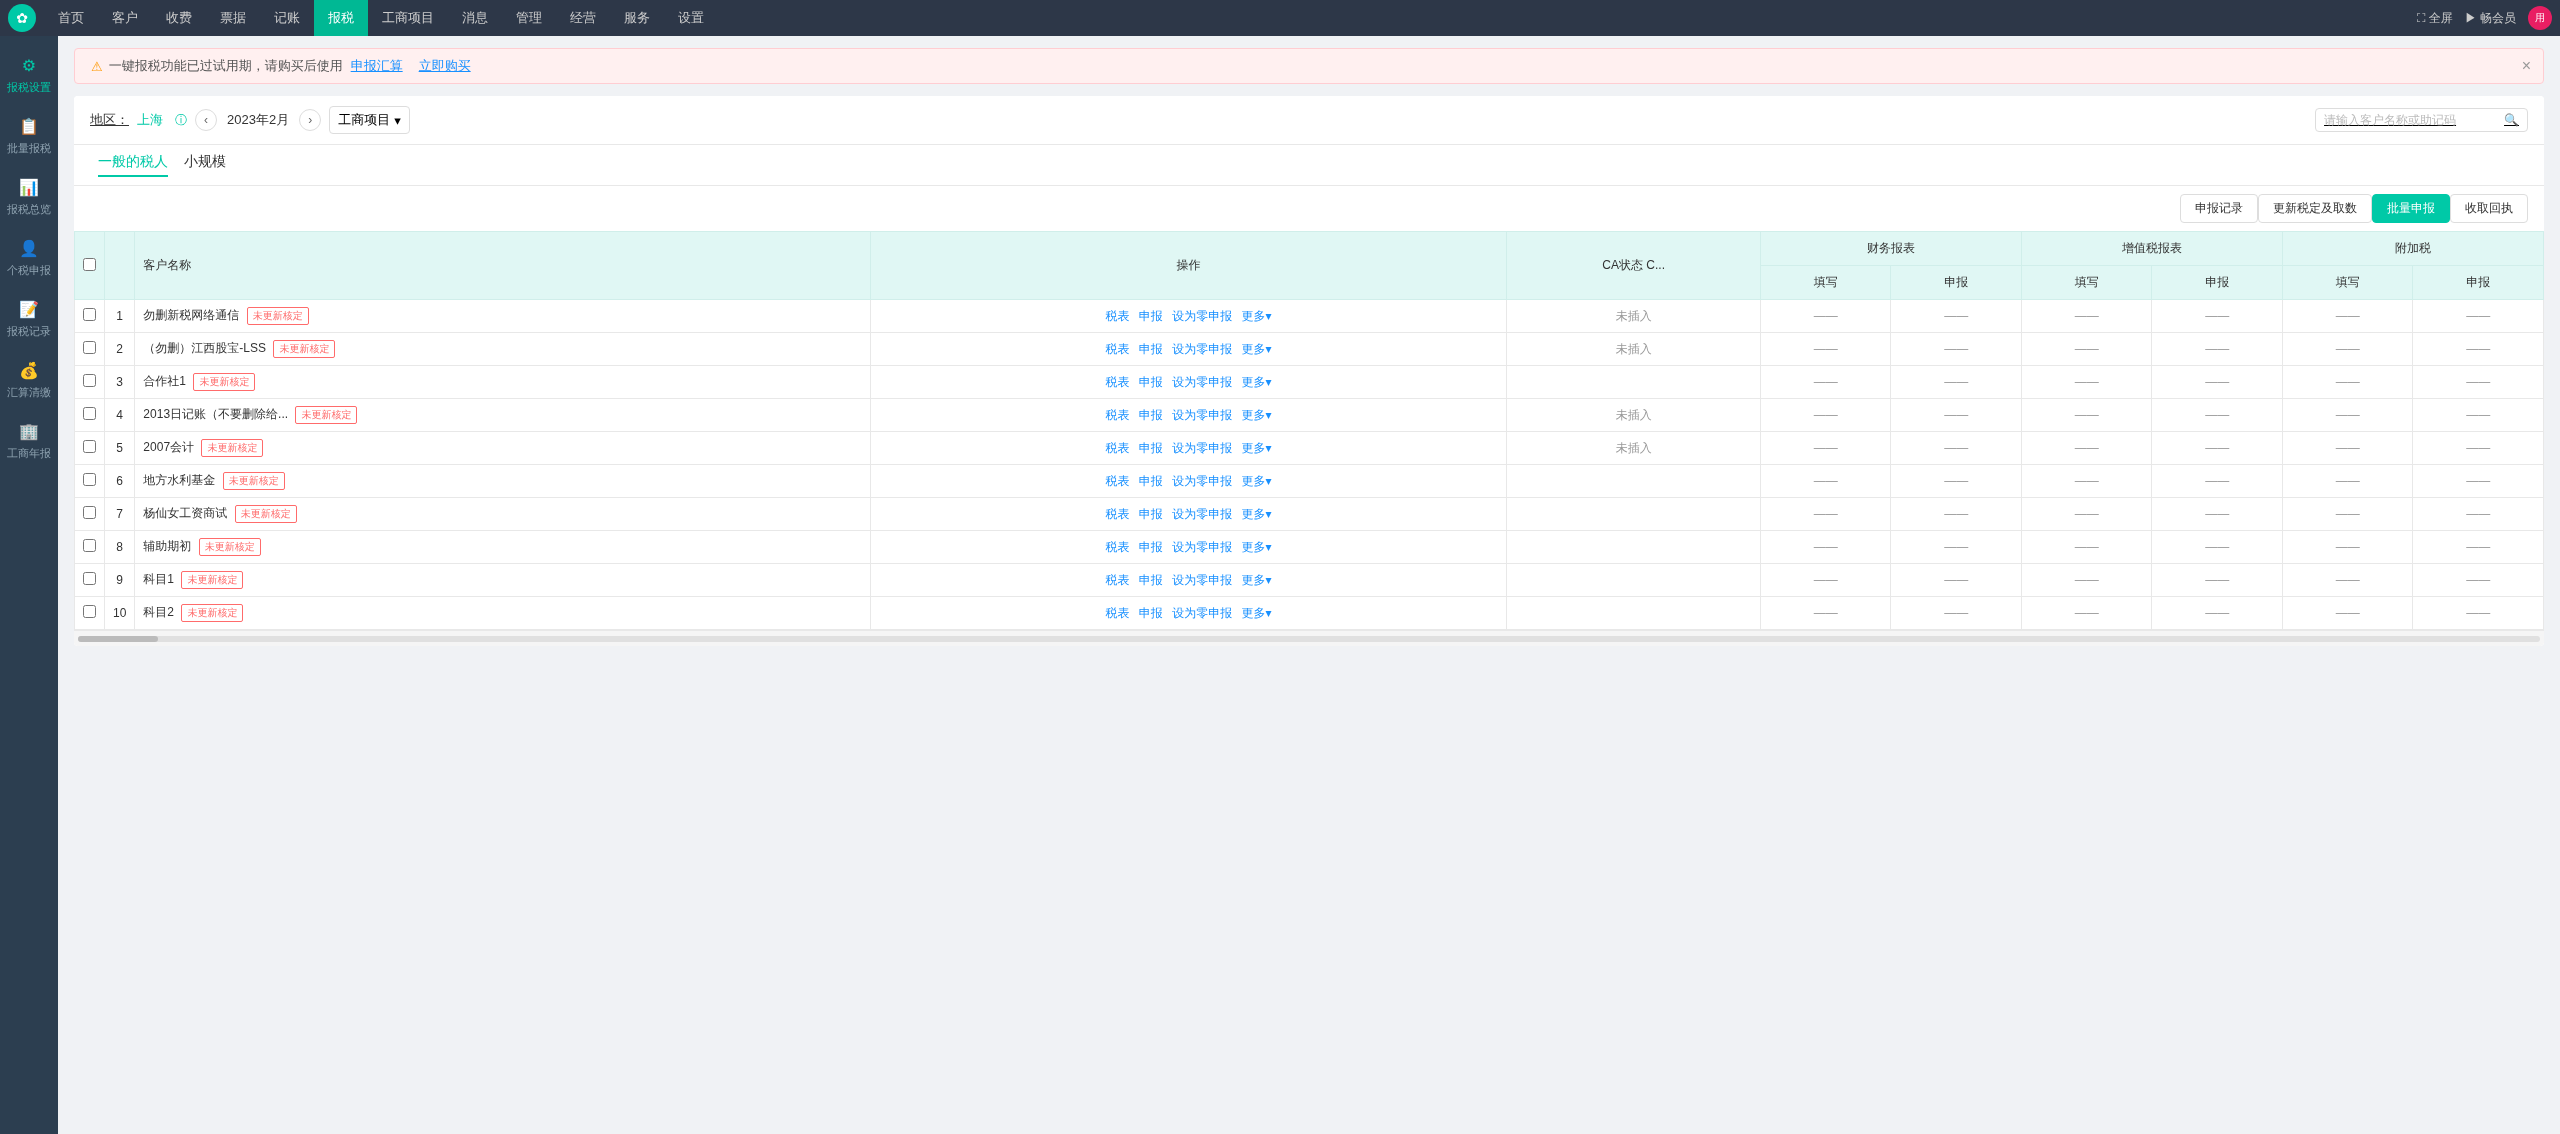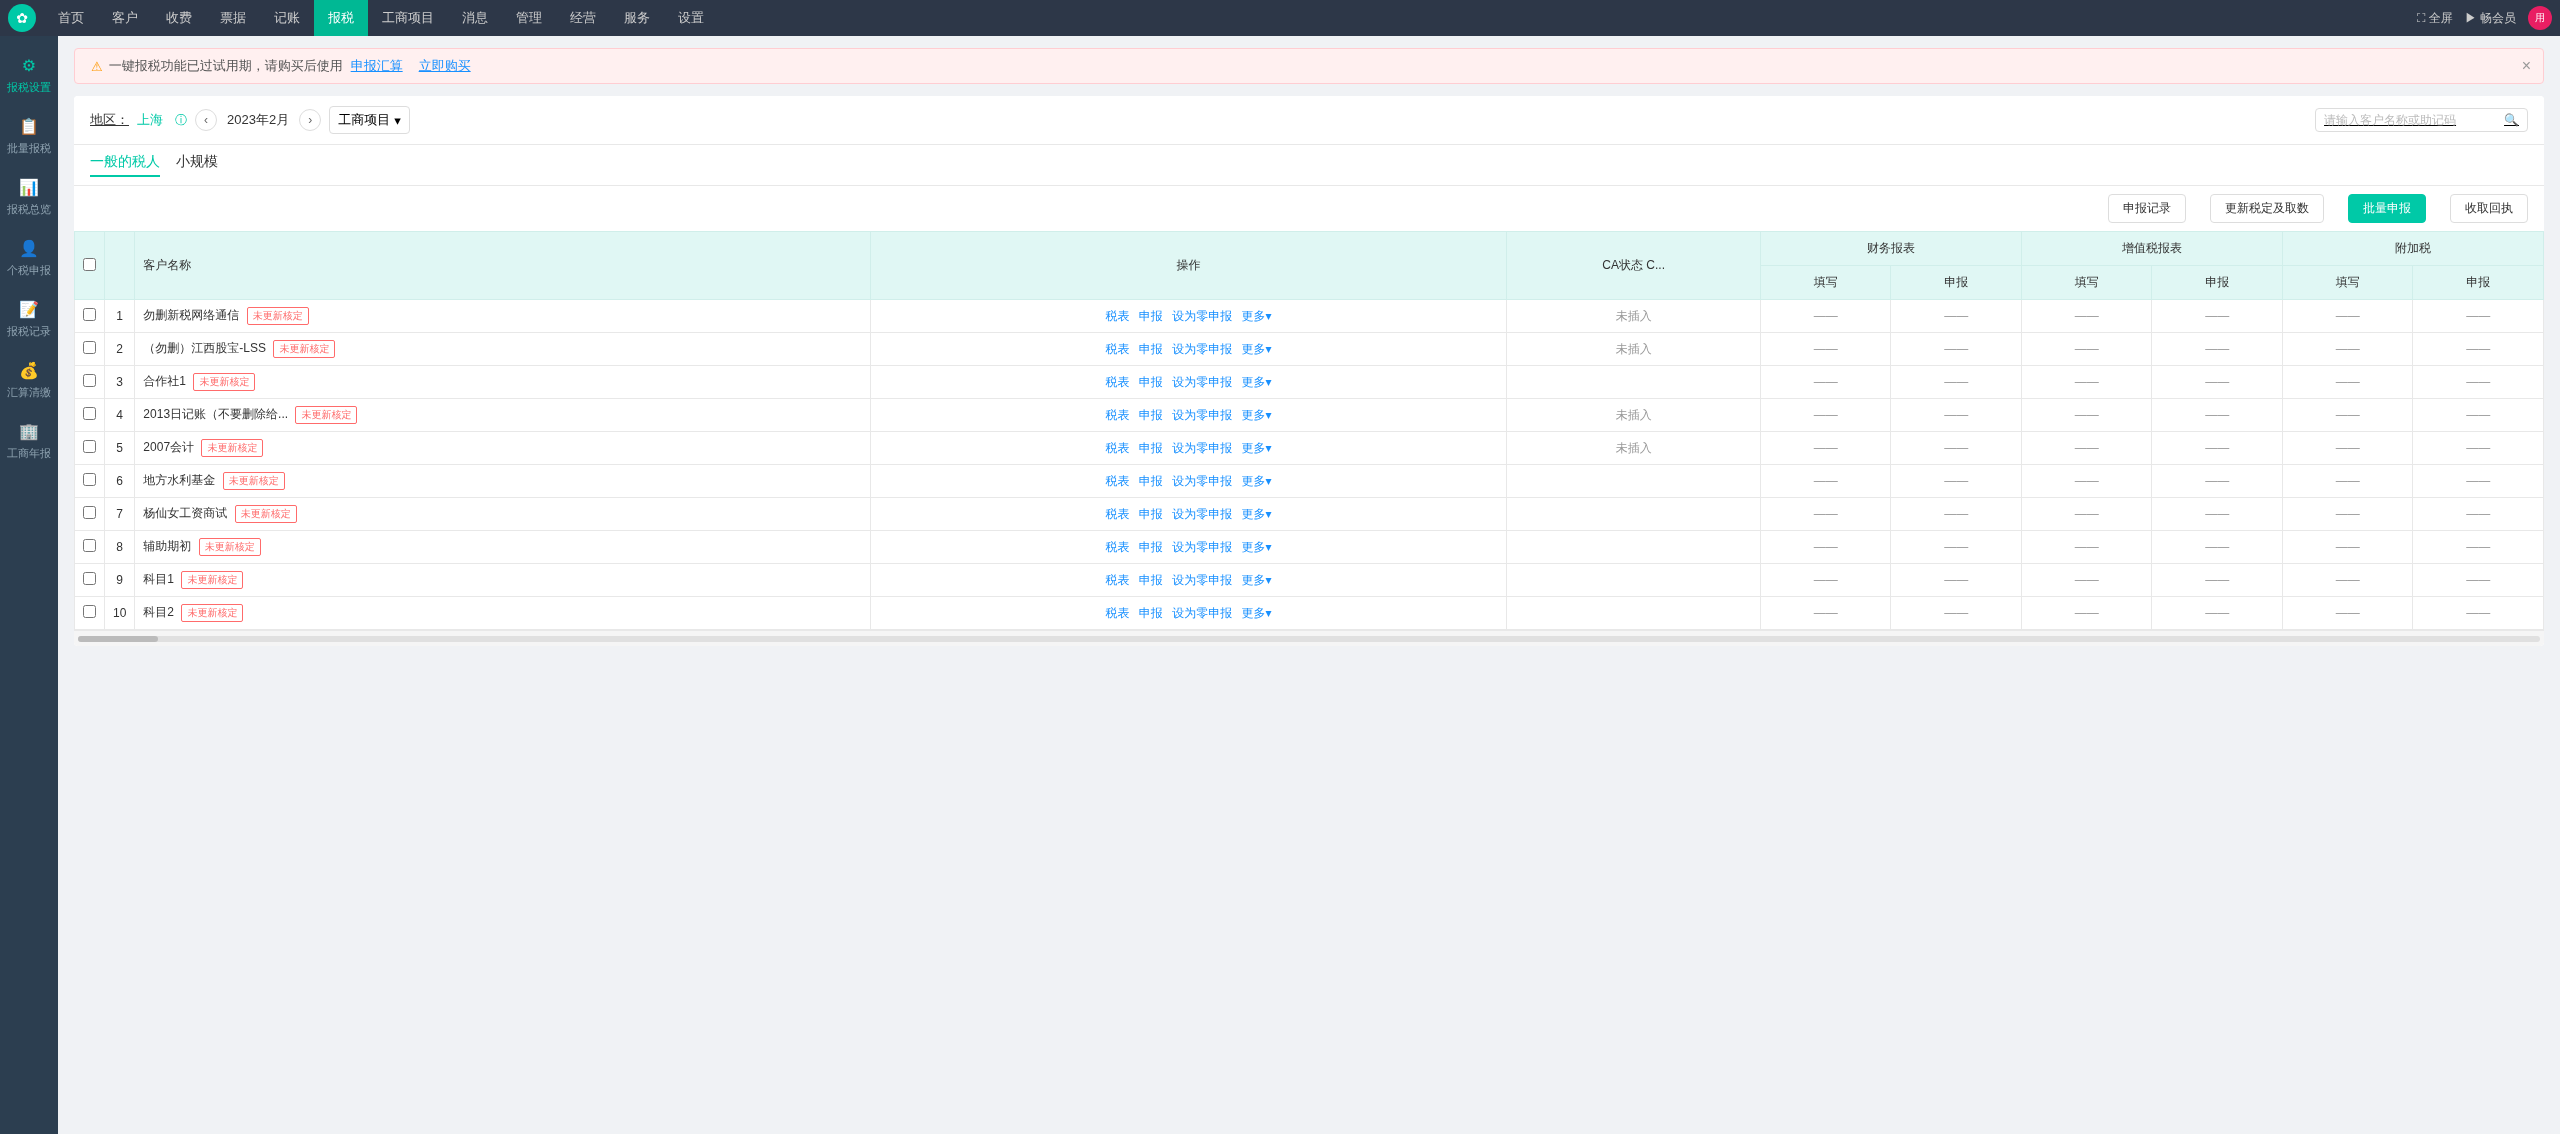--- a/index.html
+++ b/index.html
@@ -214,41 +214,41 @@
       font-size: 12px;
       color: #333;
       width: 180px;
     }
     .search-box input::placeholder { color: #bbb; }
 
     
     .sub-tab {
       display: flex;
       align-items: center;
-      padding: 8px 16px;
+      padding: 8px 24px;
       gap: 16px;
       border-bottom: 1px solid #e8e8e8;
       background: white;
     }
     .sub-tab-item {
       font-size: 14px;
       color: #333;
       cursor: pointer;
       padding-bottom: 4px;
       border-bottom: 2px solid transparent;
     }
     .sub-tab-item.active { color: #00c9a7; border-bottom-color: #00c9a7; }
 
     
     .action-bar {
       display: flex;
       align-items: center;
       justify-content: flex-end;
       padding: 8px 16px;
-      gap: 24px;
+      gap: 0;
       background: white;
     }
     .action-btn {
       padding: 5px 14px;
       border-radius: 4px;
       border: 1px solid #ddd;
       background: white;
       cursor: pointer;
       font-size: 12px;
       color: #333;

